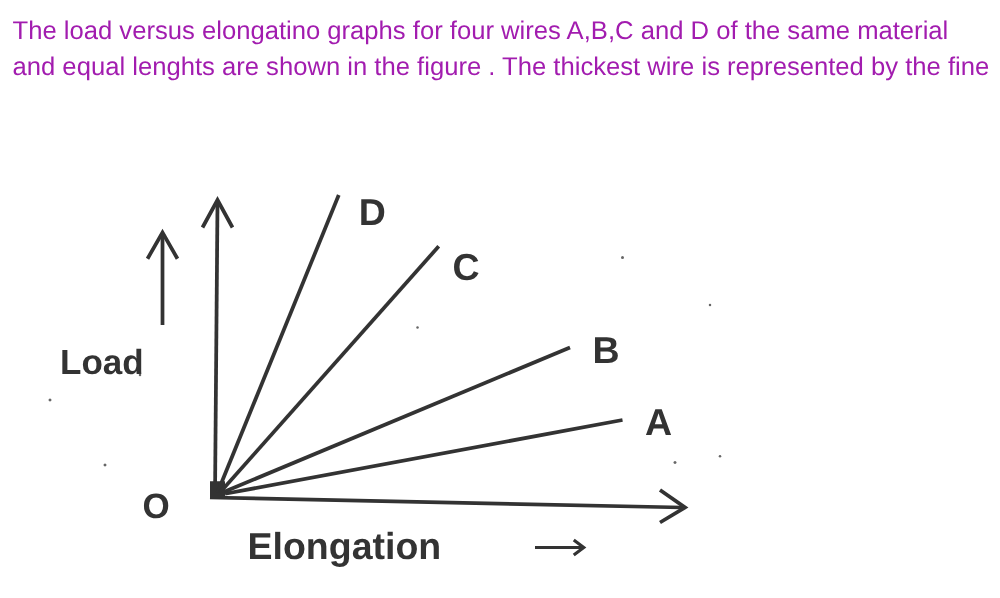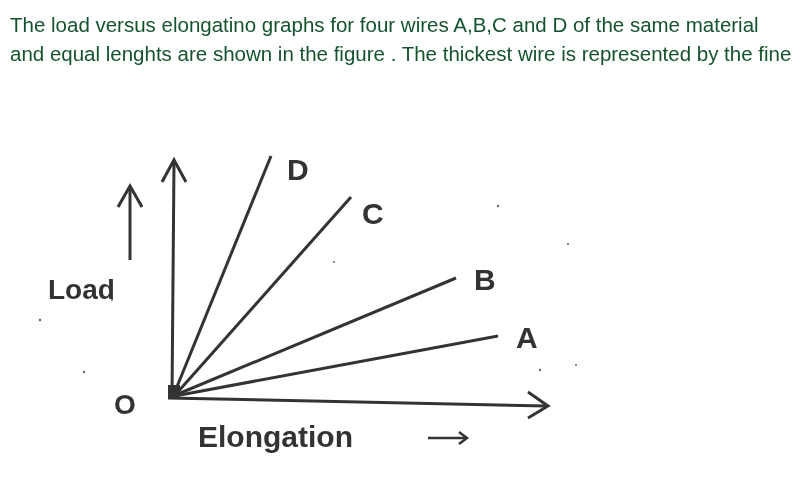--- a/index.html
+++ b/index.html
@@ -1,17 +1,17 @@
 <!DOCTYPE html>
 <html><head>
 <meta charset="utf-8">
 <style>
   html, body { margin:0; padding:0; background:#ffffff; }
   body { width:800px; height:478px; position:relative; overflow:hidden; font-family:"Liberation Sans", sans-serif; }
-  .question { position:absolute; left:10px; top:10px; width:785px; font-size:20.5px; line-height:29px; color:#14532d; }
+  .question { position:absolute; left:10px; top:10px; width:785px; font-size:20.5px; line-height:29px; color:#a21caf; }
   svg { position:absolute; left:0; top:0; }
   .lbl { font-family:"Liberation Sans", sans-serif; fill:#333; }
 </style>
 </head>
 <body>
 
 <div class="question">The load versus elongatino graphs for four wires A,B,C and D of the same material and equal lenghts are shown in the figure . The thickest wire is represented by the fine</div>
 
 <svg width="800" height="478" viewBox="0 0 800 478">
 

